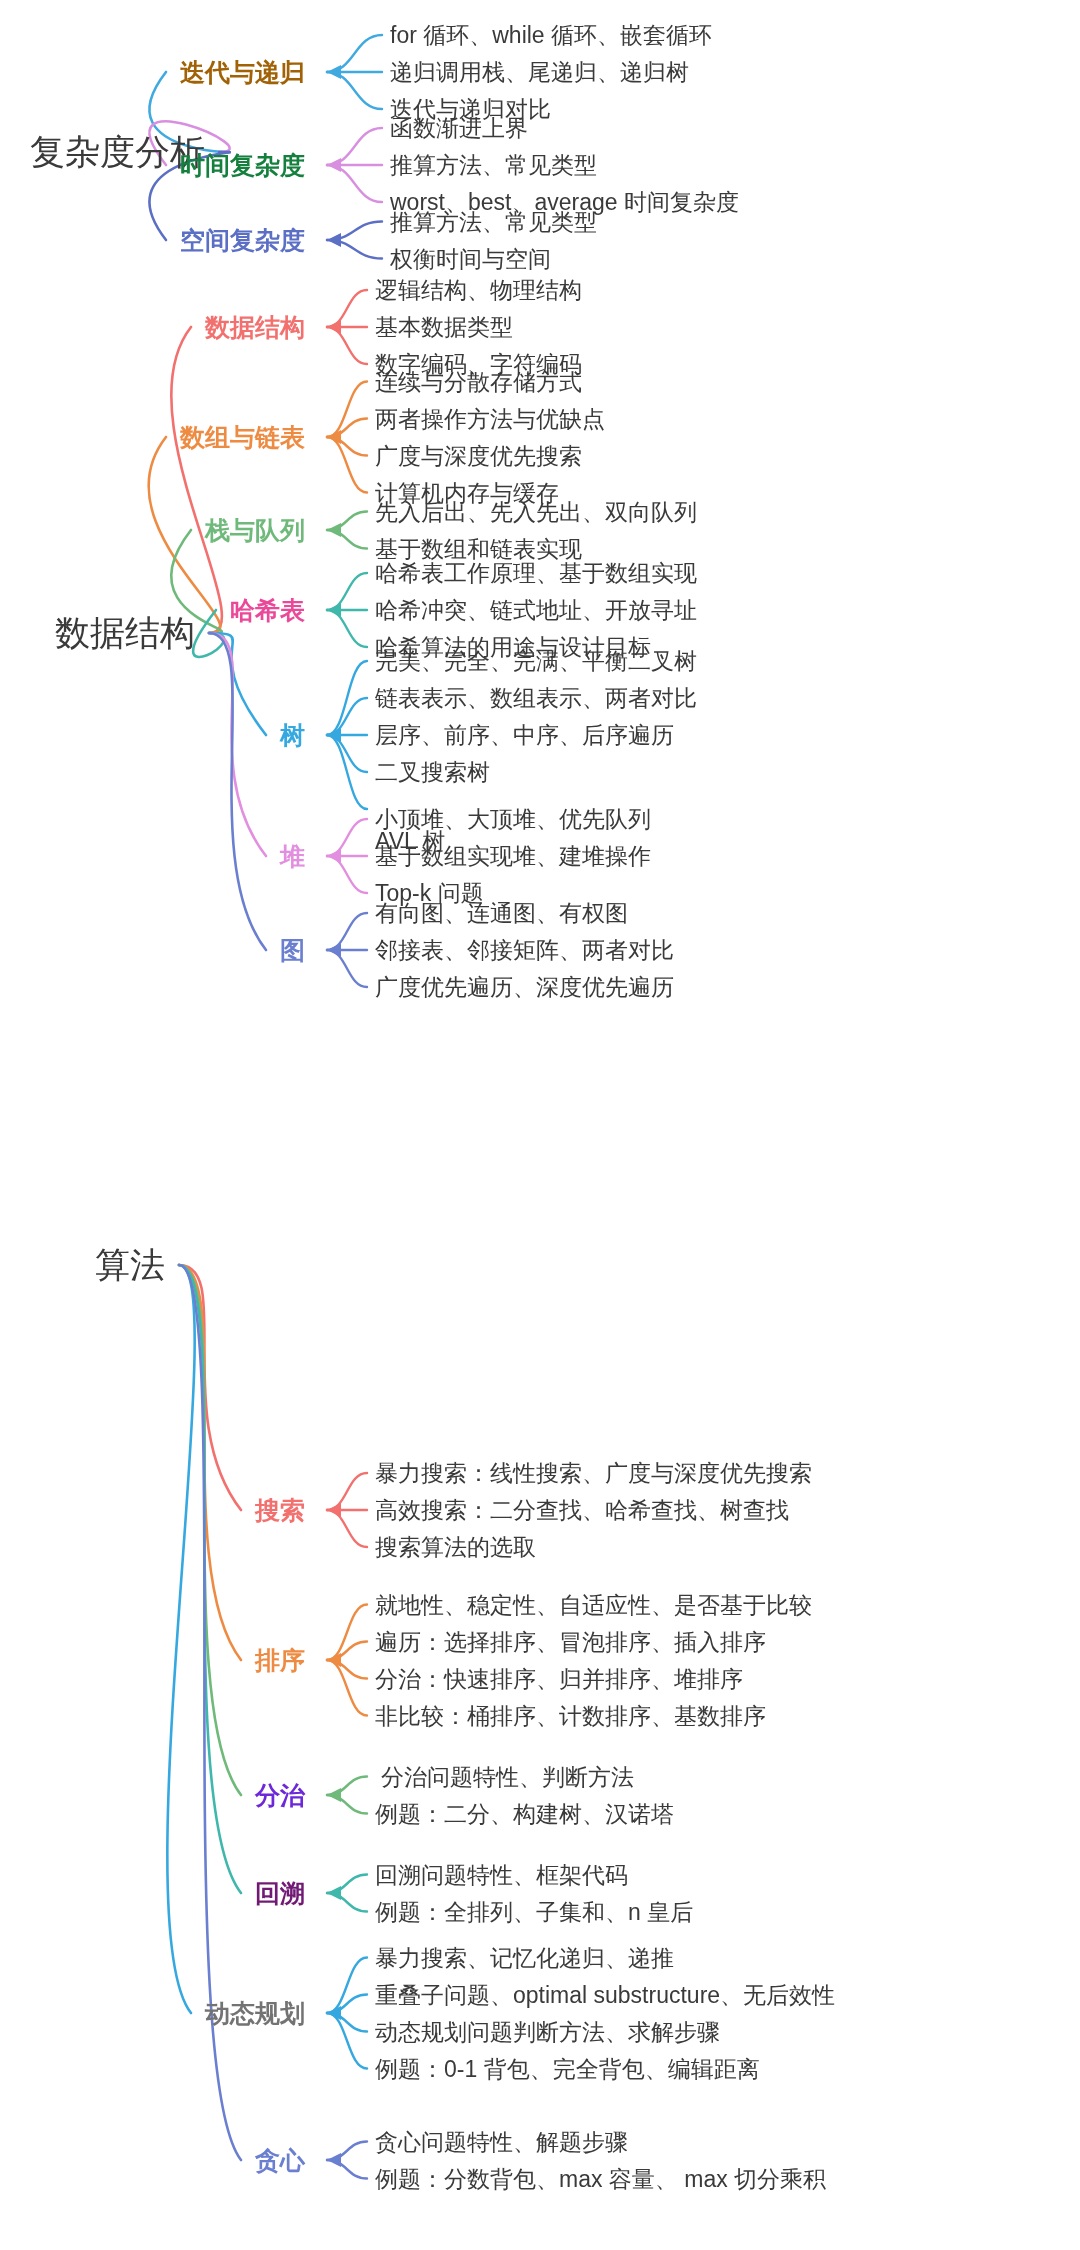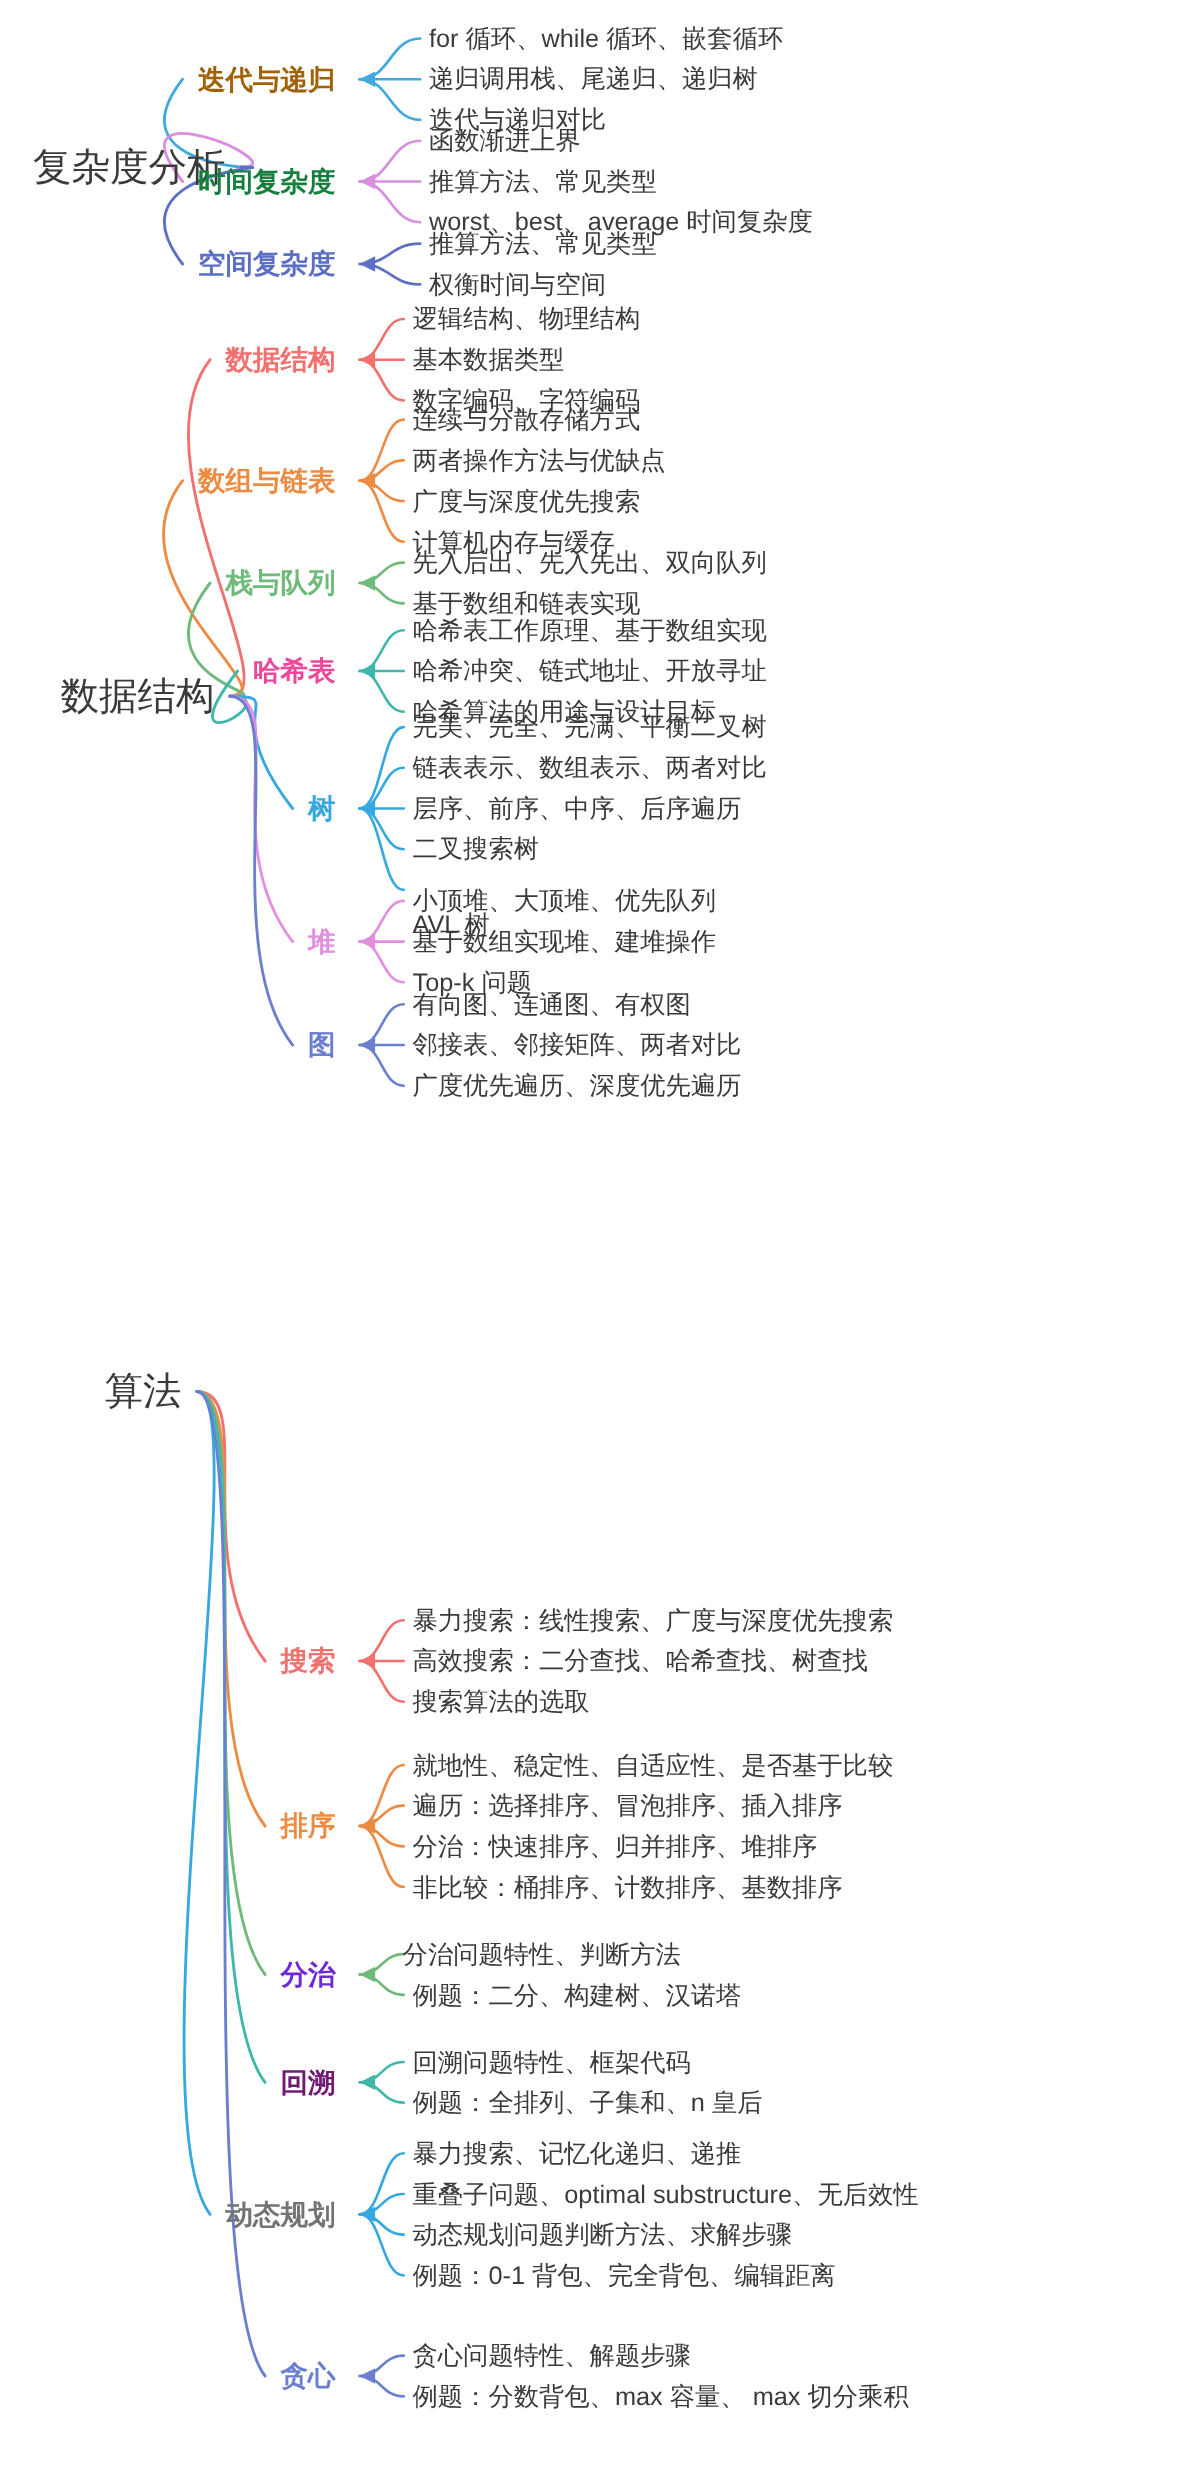--- a/index.html
+++ b/index.html
@@ -159,21 +159,21 @@
       <div class="node branch" style="left: 305px; top: 1510px; color: rgb(242, 112, 110);">搜索</div>
       <div class="node leaf" style="left: 375px; top: 1473px;">暴力搜索：线性搜索、广度与深度优先搜索</div>
       <div class="node leaf" style="left: 375px; top: 1510px;">高效搜索：二分查找、哈希查找、树查找</div>
       <div class="node leaf" style="left: 375px; top: 1547px;">搜索算法的选取</div>
       <div class="node branch" style="left: 305px; top: 1660px; color: rgb(238, 139, 67);">排序</div>
       <div class="node leaf" style="left: 375px; top: 1604.5px;">就地性、稳定性、自适应性、是否基于比较</div>
       <div class="node leaf" style="left: 375px; top: 1641.5px;">遍历：选择排序、冒泡排序、插入排序</div>
       <div class="node leaf" style="left: 375px; top: 1678.5px;">分治：快速排序、归并排序、堆排序</div>
       <div class="node leaf" style="left: 375px; top: 1715.5px;">非比较：桶排序、计数排序、基数排序</div>
       <div class="node branch" style="left: 305px; top: 1795px; color: #6d28d9;">分治</div>
-      <div class="node leaf" style="left: 366px; top: 1776.5px;">分治问题特性、判断方法</div>
+      <div class="node leaf" style="left: 381px; top: 1776.5px;">分治问题特性、判断方法</div>
       <div class="node leaf" style="left: 375px; top: 1813.5px;">例题：二分、构建树、汉诺塔</div>
       <div class="node branch" style="left: 305px; top: 1893px; color: #701a75;">回溯</div>
       <div class="node leaf" style="left: 375px; top: 1874.5px;">回溯问题特性、框架代码</div>
       <div class="node leaf" style="left: 375px; top: 1911.5px;">例题：全排列、子集和、n 皇后</div>
       <div class="node branch" style="left: 305px; top: 2013px; color: #737373;">动态规划</div>
       <div class="node leaf" style="left: 375px; top: 1957.5px;">暴力搜索、记忆化递归、递推</div>
       <div class="node leaf" style="left: 375px; top: 1994.5px;">重叠子问题、optimal substructure、无后效性</div>
       <div class="node leaf" style="left: 375px; top: 2031.5px;">动态规划问题判断方法、求解步骤</div>
       <div class="node leaf" style="left: 375px; top: 2068.5px;">例题：0-1 背包、完全背包、编辑距离</div>
       <div class="node branch" style="left: 305px; top: 2160px; color: rgb(107, 127, 208);">贪心</div>

